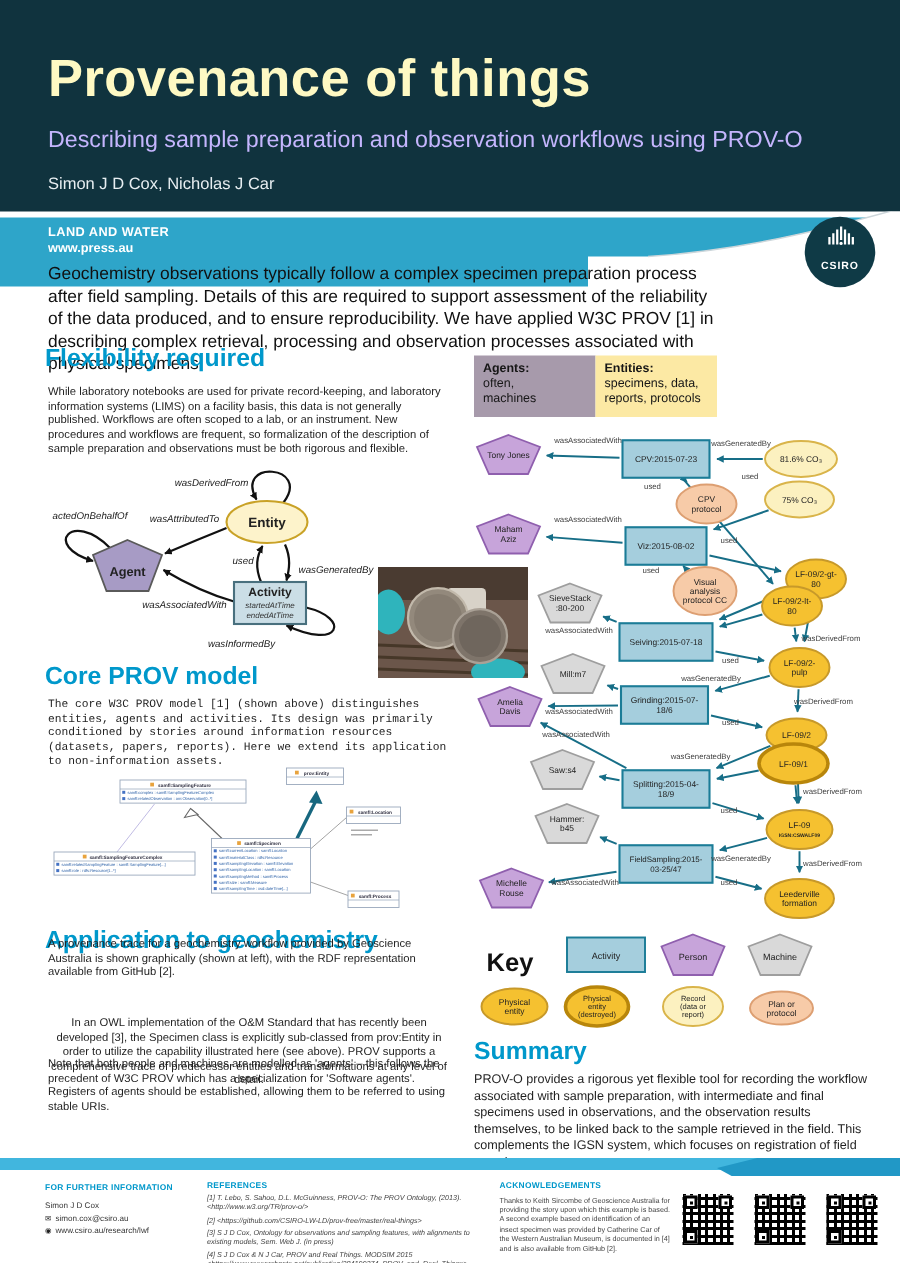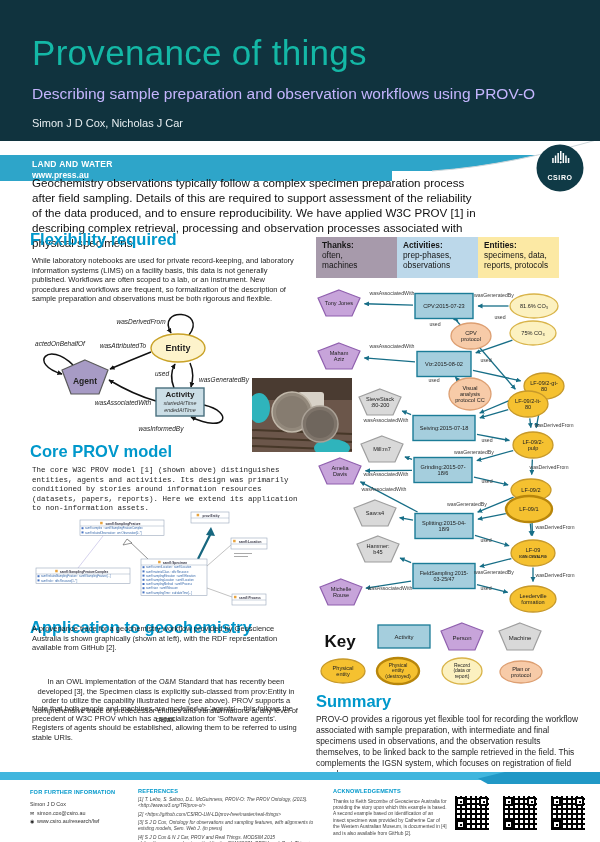--- a/index.html
+++ b/index.html
@@ -2,24 +2,24 @@
 <html><head>
 <meta charset="utf-8">
 <style>
   html,body{margin:0;padding:0;background:#888;}
   .poster{position:relative;width:600px;height:842px;background:#fff;overflow:hidden;
           font-family:"Liberation Sans",sans-serif;margin:0 auto;}
   svg text{font-family:"Liberation Sans",sans-serif;}
 
   
   .hdr{position:absolute;left:0;top:0;width:600px;height:141px;background:#10333E;}
-  .hdr-title{position:absolute;left:32px;top:33px;font-size:35px;font-weight:400;color:#14b8a6;letter-spacing:.3px;}
+  .hdr-title{position:absolute;left:32px;top:33px;font-size:35px;font-weight:700;color:#fef9c3;letter-spacing:.3px;}
   .hdr-sub{position:absolute;left:32px;top:85px;font-size:15.5px;color:#c4b5fd;}
   .hdr-authors{position:absolute;left:32px;top:117px;font-size:11px;color:#e7eef1;}
-  .band{position:absolute;left:0;top:155px;width:600px;height:26px;background:#2EA5C9;}
+  .band{position:absolute;left:0;top:145px;width:600px;height:46px;background:#2EA5C9;}
   .band-l1{position:absolute;left:32px;top:4px;font-size:8.5px;font-weight:bold;color:#fff;letter-spacing:.3px;}
   .band-l2{position:absolute;left:32px;top:15px;font-size:8.5px;font-weight:bold;color:#fff;}
   .swoosh{position:absolute;left:392px;top:141px;width:208px;height:62px;}
 
   
   .intro{position:absolute;left:32px;top:175px;width:452px;font-size:11.6px;line-height:1.3;color:#101010;}
   .h2{position:absolute;font-size:16.5px;font-weight:bold;color:#0098CB;}
   .bsm{position:absolute;font-size:7.5px;line-height:1.27;color:#1f1f1f;}
 
   
@@ -206,28 +206,23 @@
       </g>
   </svg>
 
   <div class="h2" style="left:30px;top:618px;">Application to geochemistry</div>
   <div class="bsm" style="left:32px;top:624px;width:268px;">A provenance trace for a geochemistry workflow provided by Geoscience Australia is shown graphically (shown at left), with the RDF representation available from GitHub [2].</div>
   <div class="bsm" style="left:32px;top:704px;width:268px;">Note that both people and machines are modelled as 'agents' – this follows the precedent of W3C PROV which has a specialization for 'Software agents'. Registers of agents should be established, allowing them to be referred to using stable URIs.</div>
   <div class="bsm" style="left:32px;top:677px;width:268px;text-align:center;">In an OWL implementation of the O&amp;M Standard that has recently been developed [3], the Specimen class is explicitly sub-classed from prov:Entity in order to utilize the capability illustrated here (see above). PROV supports a comprehensive trace of predecessor entities and transformations at any level of detail.</div>
 
   <div class="legend">
     <div class="lgbox lg-a">
-      <b>Thanks:</b>
+      <b>Agents:</b>
       <div class="lgbody">often,
 machines</div>
-    </div>
-    <div class="lgbox lg-b">
-      <b>Activities:</b>
-      <div class="lgbody">prep-phases,
-observations</div>
     </div>
     <div class="lgbox lg-e">
       <b>Entities:</b>
       <div class="lgbody">specimens, data,
 reports, protocols</div>
     </div>
   </div>
 
   <svg class="wfsvg" width="292" height="332" viewBox="0 0 292 332">
     <defs>

